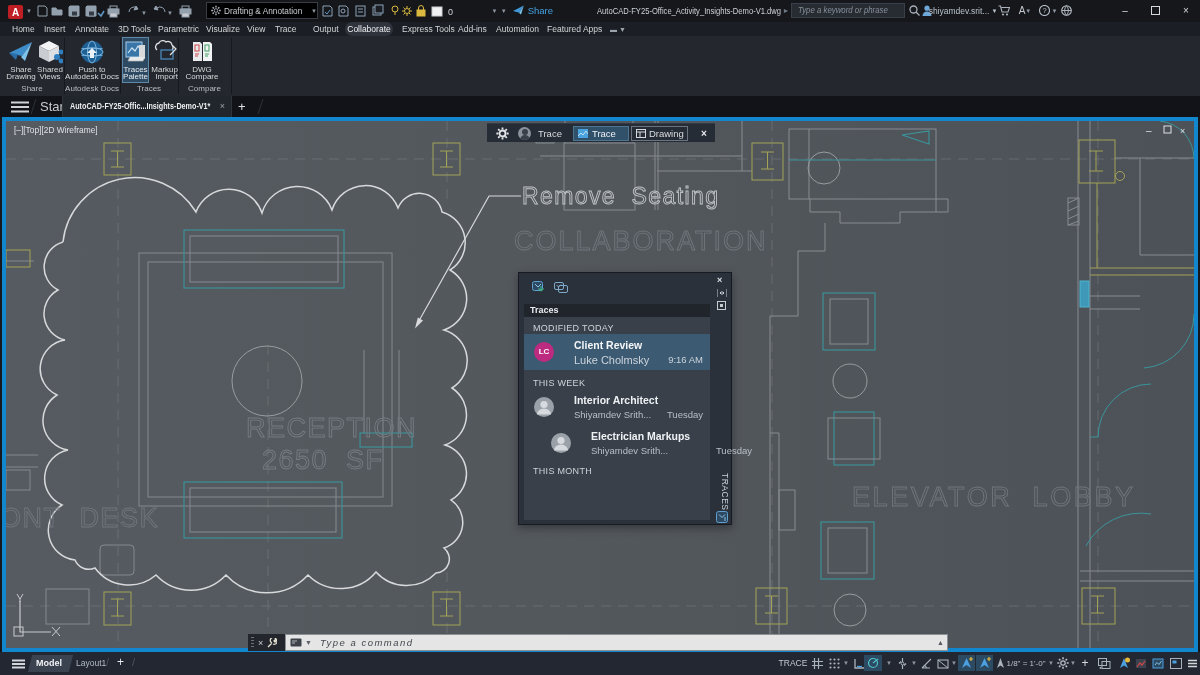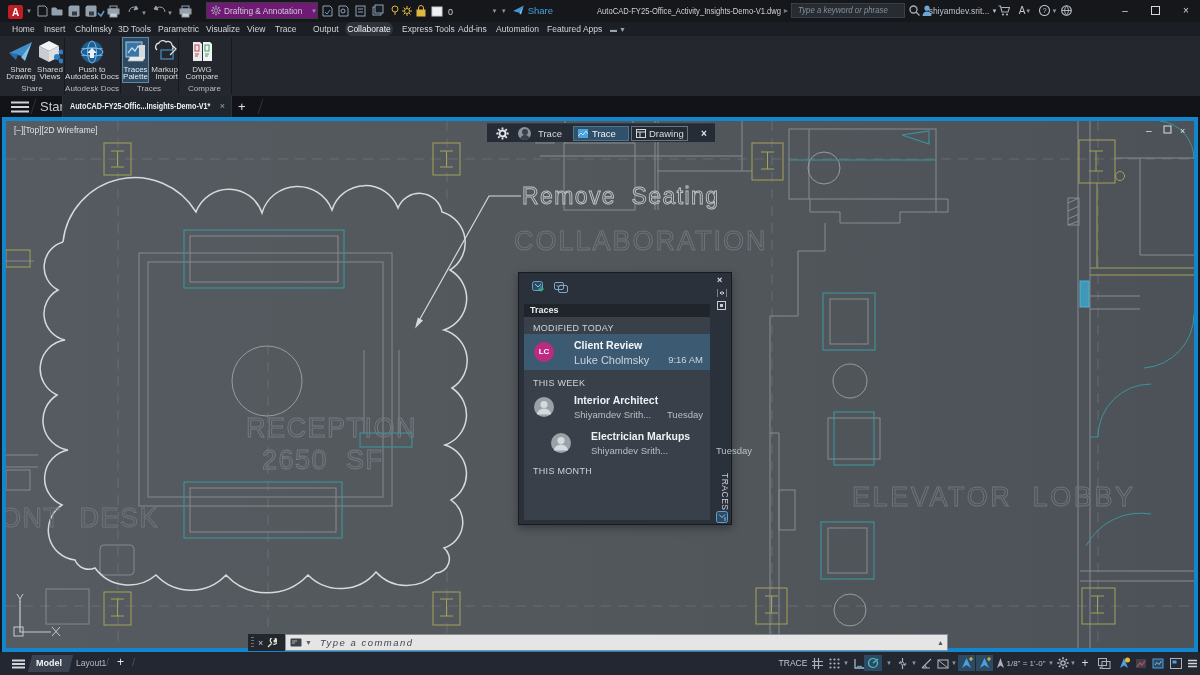--- a/index.html
+++ b/index.html
@@ -68,21 +68,21 @@
         <path d="M120,4 a5,5 0 0 1 8,4"></path>
         <path d="M119,2 l-2,3 4,1 z" fill="#93a0ad"></path>
         <text x="130" y="11" font-size="6" fill="#8d97a3" stroke="none">▼</text>
         <g transform="translate(142,0)">
             <rect x="1" y="5" width="11" height="5" fill="#93a0ad"></rect>
             <rect x="3" y="2" width="7" height="3"></rect>
             <rect x="3" y="9" width="7" height="4" fill="#c6ccd2"></rect>
           </g>
       </g>
     </svg>
-    <div style="position:absolute;left:206px;top:2px;width:112px;height:17px;background:#701a75;border:1px solid #383d45;color:#c9ccd0;font-size:9px;display:flex;align-items:center;white-space:nowrap;">
+    <div style="position:absolute;left:206px;top:2px;width:112px;height:17px;background:#000000;border:1px solid #383d45;color:#c9ccd0;font-size:9px;display:flex;align-items:center;white-space:nowrap;">
       <svg width="11" height="11" viewBox="0 0 11 11" style="margin:0 3px 0 4px;">
           <circle cx="5.5" cy="5.5" r="2" fill="none" stroke="#aab2bb"></circle>
           <g stroke="#aab2bb" stroke-width="1.6">
             <path d="M5.5,0.2 v2 M5.5,8.8 v2 M0.2,5.5 h2 M8.8,5.5 h2 M1.8,1.8 l1.4,1.4 M7.8,7.8 l1.4,1.4 M9.2,1.8 L7.8,3.2 M3.2,7.8 L1.8,9.2"></path>
           </g>
         </svg>
       <span style="transform:scaleX(.92);transform-origin:left;">Drafting &amp; Annotation</span>
         <span style="margin-left:2px;color:#8d97a3;font-size:6px;">▼</span>
     </div>
     <svg width="150" height="14" viewBox="0 0 150 14" style="position:absolute;left:322px;top:4px;">
@@ -166,21 +166,21 @@
     <div class="ico" style="left:1149px;width:12px;">
         <svg width="9" height="9" viewBox="0 0 9 9">
           <rect x="0.5" y="0.5" width="8" height="8" fill="none" stroke="#d6d9dc"></rect>
         </svg>
       </div>
     <div class="ico" style="left:1180px;width:12px;color:#d6d9dc;font-size:10px;">×</div>
   </div>
   <div id="rtabs">
     <span style="left:12px;">Home</span>
     <span style="left:44px;">Insert</span>
-    <span style="left:75px;">Cholmsky</span>
+    <span style="left:75px;">Annotate</span>
     <span style="left:118px;">3D Tools</span>
     <span style="left:158px;">Parametric</span>
     <span style="left:206px;">Visualize</span>
     <span style="left:247px;">View</span>
     <span style="left:275px;">Trace</span>
     <span style="left:313px;">Output</span>
     <span class="active" style="left:345px;width:48px;text-align:center;border-radius:7px;">Collaborate</span>
     <span style="left:402px;">Express Tools</span>
     <span style="left:458px;">Add-ins</span>
     <span style="left:496px;">Automation</span>

